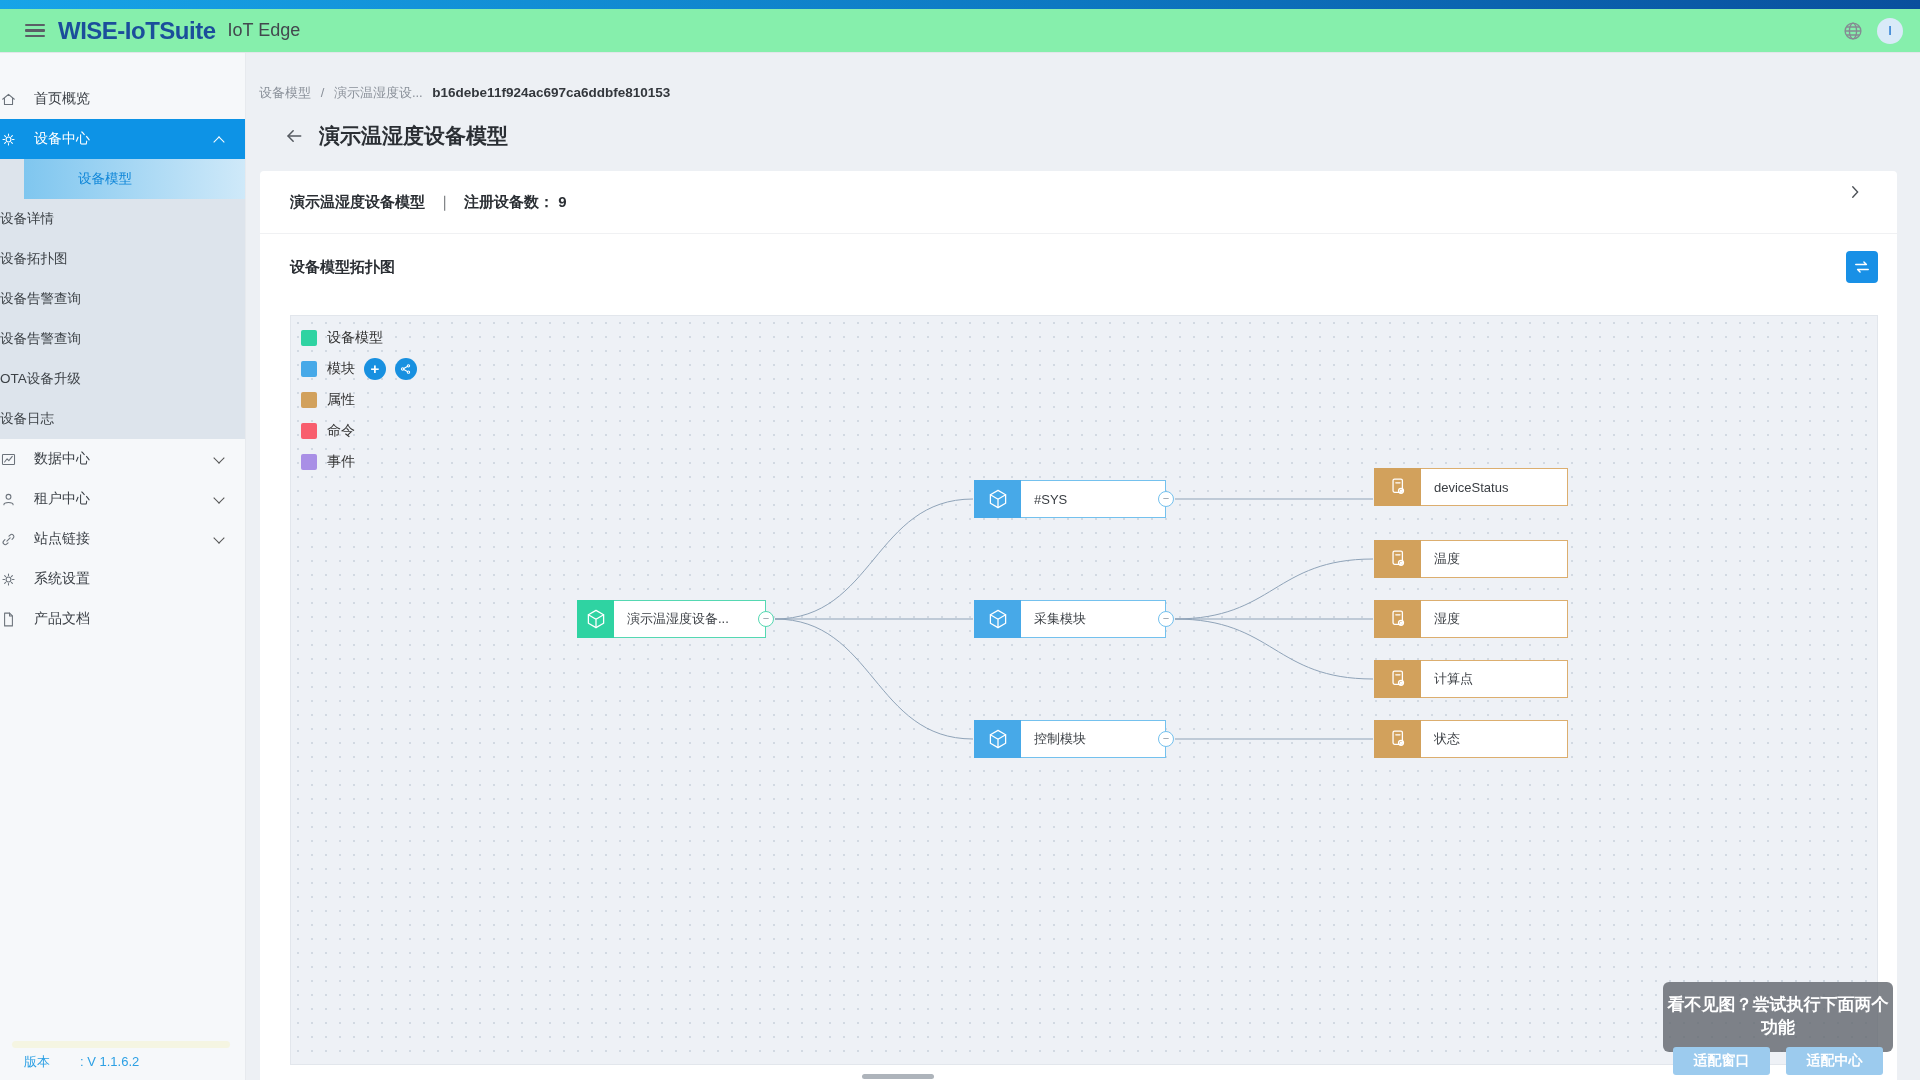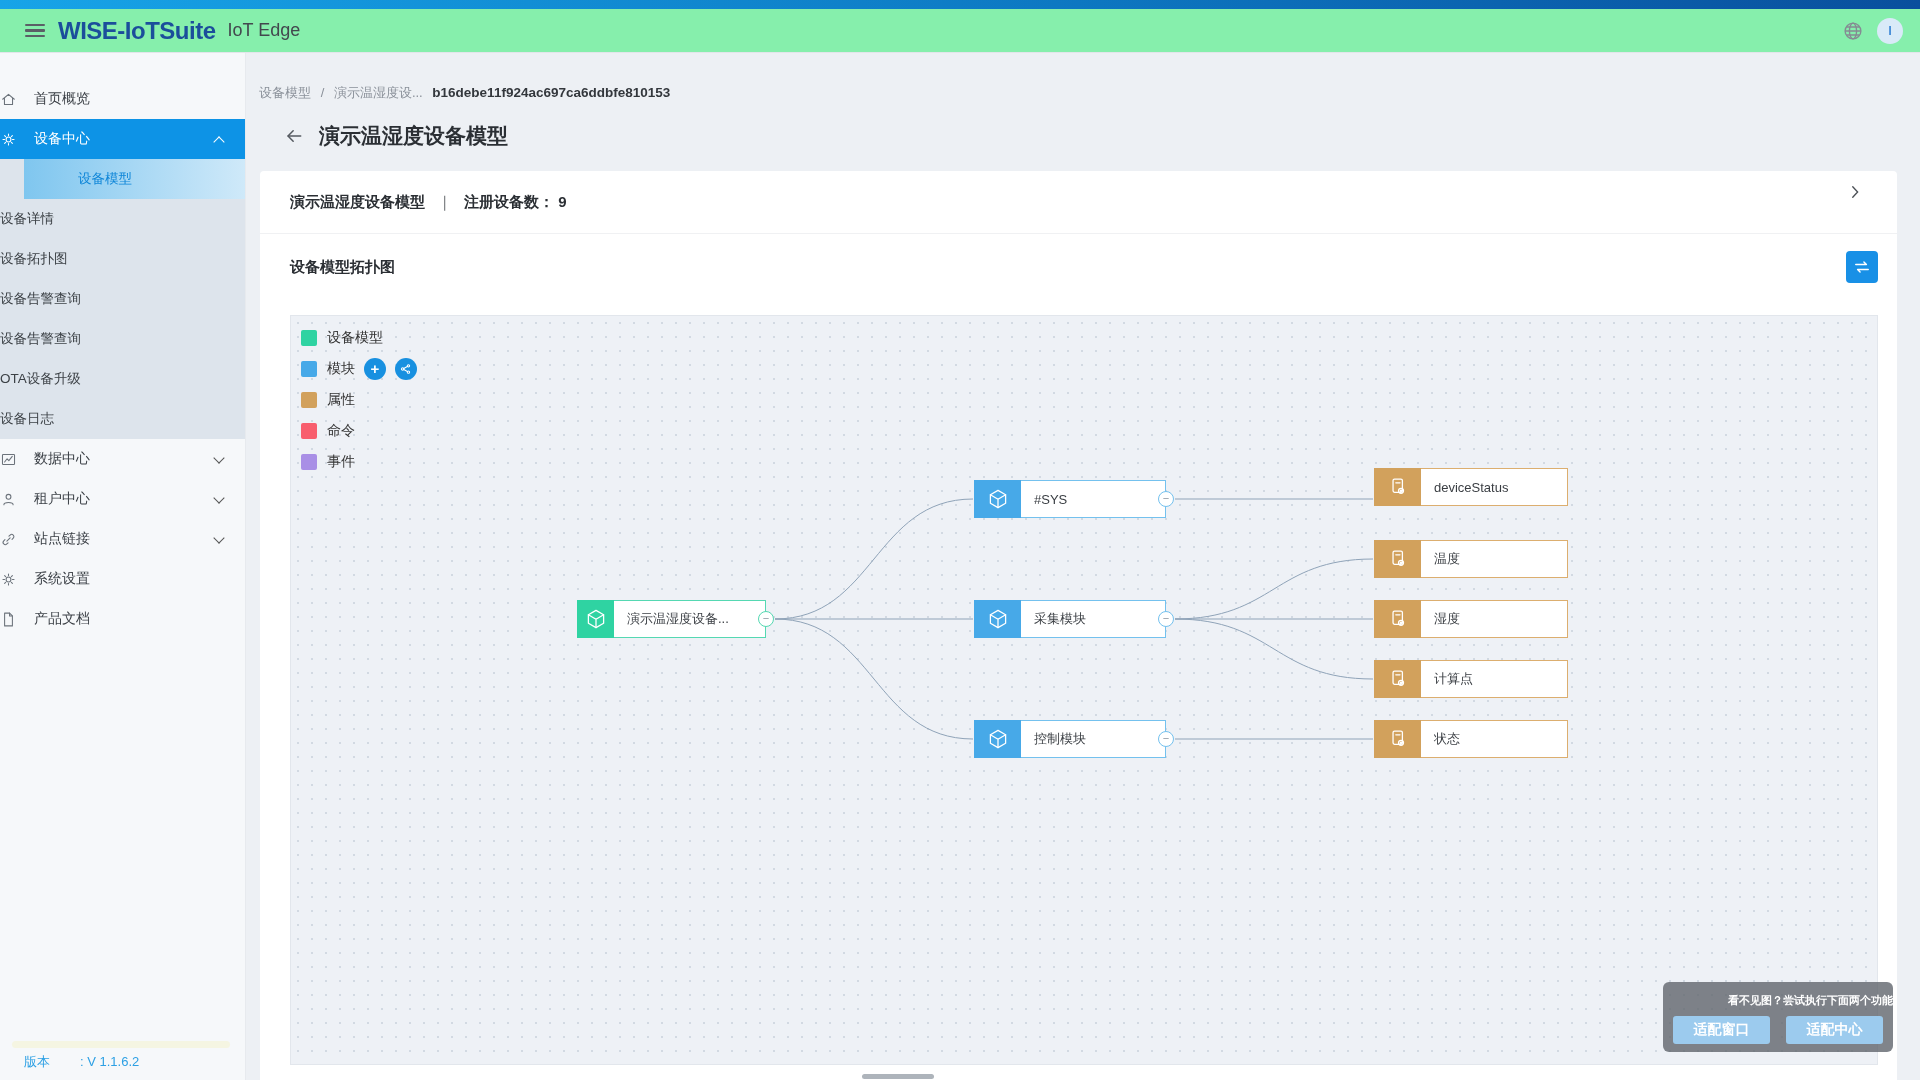--- a/index.html
+++ b/index.html
@@ -79,21 +79,21 @@
   .node{position:absolute;height:38px;display:flex;box-sizing:border-box;cursor:pointer;}
   .node .nic{display:flex;align-items:center;justify-content:center;flex:none;}
   .node .nlabel{flex:1;background:#fff;border:1px solid;border-left:none;display:flex;align-items:center;
                 padding-left:13px;font-size:13px;color:#3a3e43;box-sizing:border-box;}
   .port{position:absolute;right:-8px;top:11px;width:14px;height:14px;background:#fff;border:1px solid;
         border-radius:50%;font-size:11px;line-height:12px;text-align:center;color:#8f99a4;cursor:pointer;}
 
   
   .overlay{position:absolute;left:1372px;top:666px;width:230px;height:70px;border-radius:6px;
            background:rgba(96,101,109,.8);}
-  .overlay-hint{color:#fff;font-size:11px;font-weight:bold;text-align:right;margin-top:11px;}
+  .overlay-hint{color:#fff;font-size:17px;font-weight:bold;text-align:center;margin-top:11px;}
   .overlay-btns{display:flex;justify-content:space-between;padding:0 10px;margin-top:8px;}
   .overlay-btn{width:97px;height:28px;background:#9ccbee;border:none;border-radius:3px;color:#fff;
                font-size:14px;font-weight:bold;cursor:pointer;}
 
   .hscroll{position:absolute;left:862px;bottom:1px;width:72px;height:5px;background:#aeb4bb;border-radius:3px;}
 </style>
 </head>
 <body>
 
 <div class="topbar"></div>

